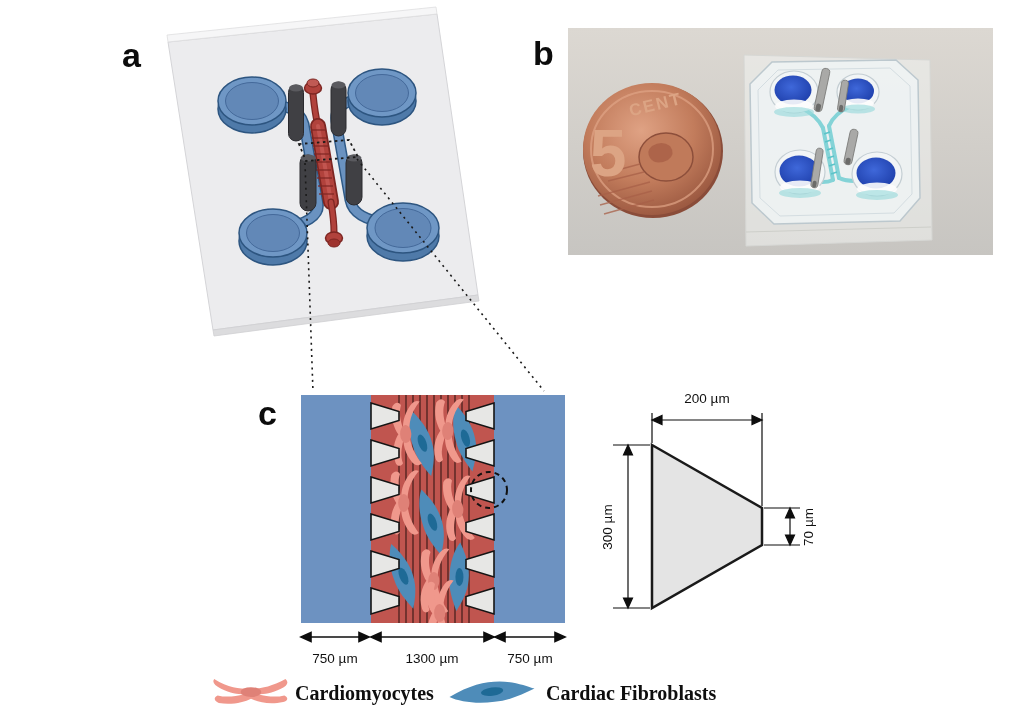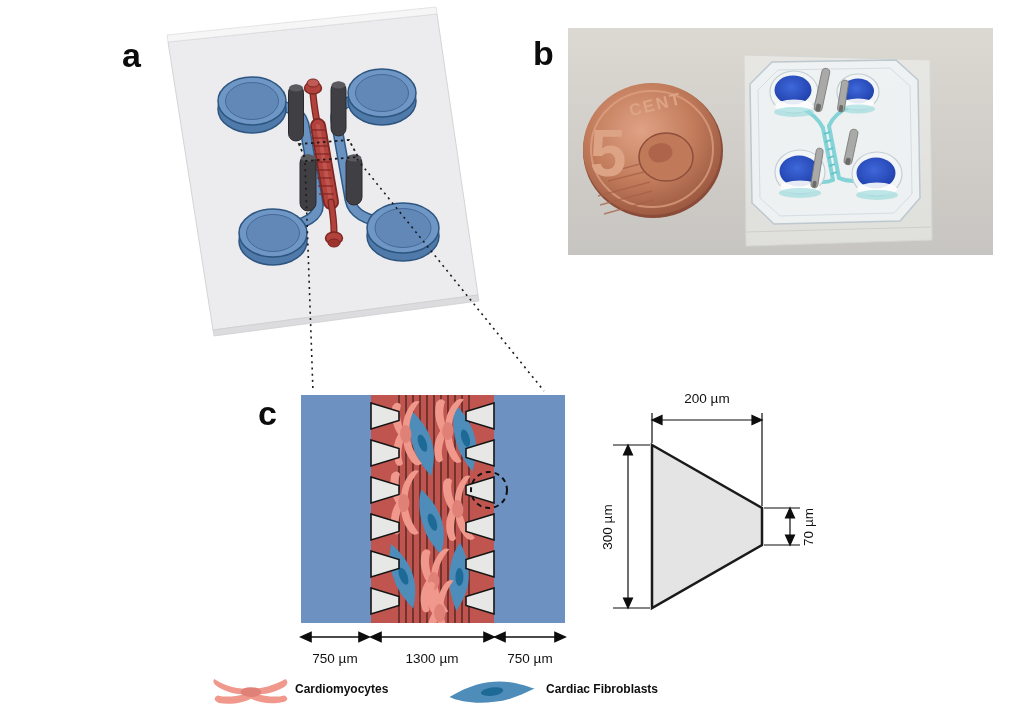--- a/index.html
+++ b/index.html
@@ -6,22 +6,22 @@
   #stage{
     position:relative;width:1024px;height:718px;background:#ffffff;
     font-family:"Liberation Sans", sans-serif;overflow:hidden;
   }
   #fig-svg{position:absolute;left:0;top:0;}
   .panel-letter{
     position:absolute;font-weight:700;font-size:34px;color:#0c0c0c;line-height:1;
     font-family:"Liberation Sans", sans-serif;
   }
   .legend-label{
-    position:absolute;font-weight:700;font-size:12px;color:#0e0e0e;line-height:1;
-    font-family:Liberation Sans, sans-serif;
+    position:absolute;font-weight:700;font-size:20px;color:#0e0e0e;line-height:1;
+    font-family:Liberation Serif, serif;
   }
   .dim-text{
     font-family:"Liberation Sans", sans-serif;font-size:13.5px;fill:#111;
   }
   .coin-text{font-family:"Liberation Sans", sans-serif;fill:#dca484;}
 </style>
 </head>
 <body>
 
 <div id="stage">

